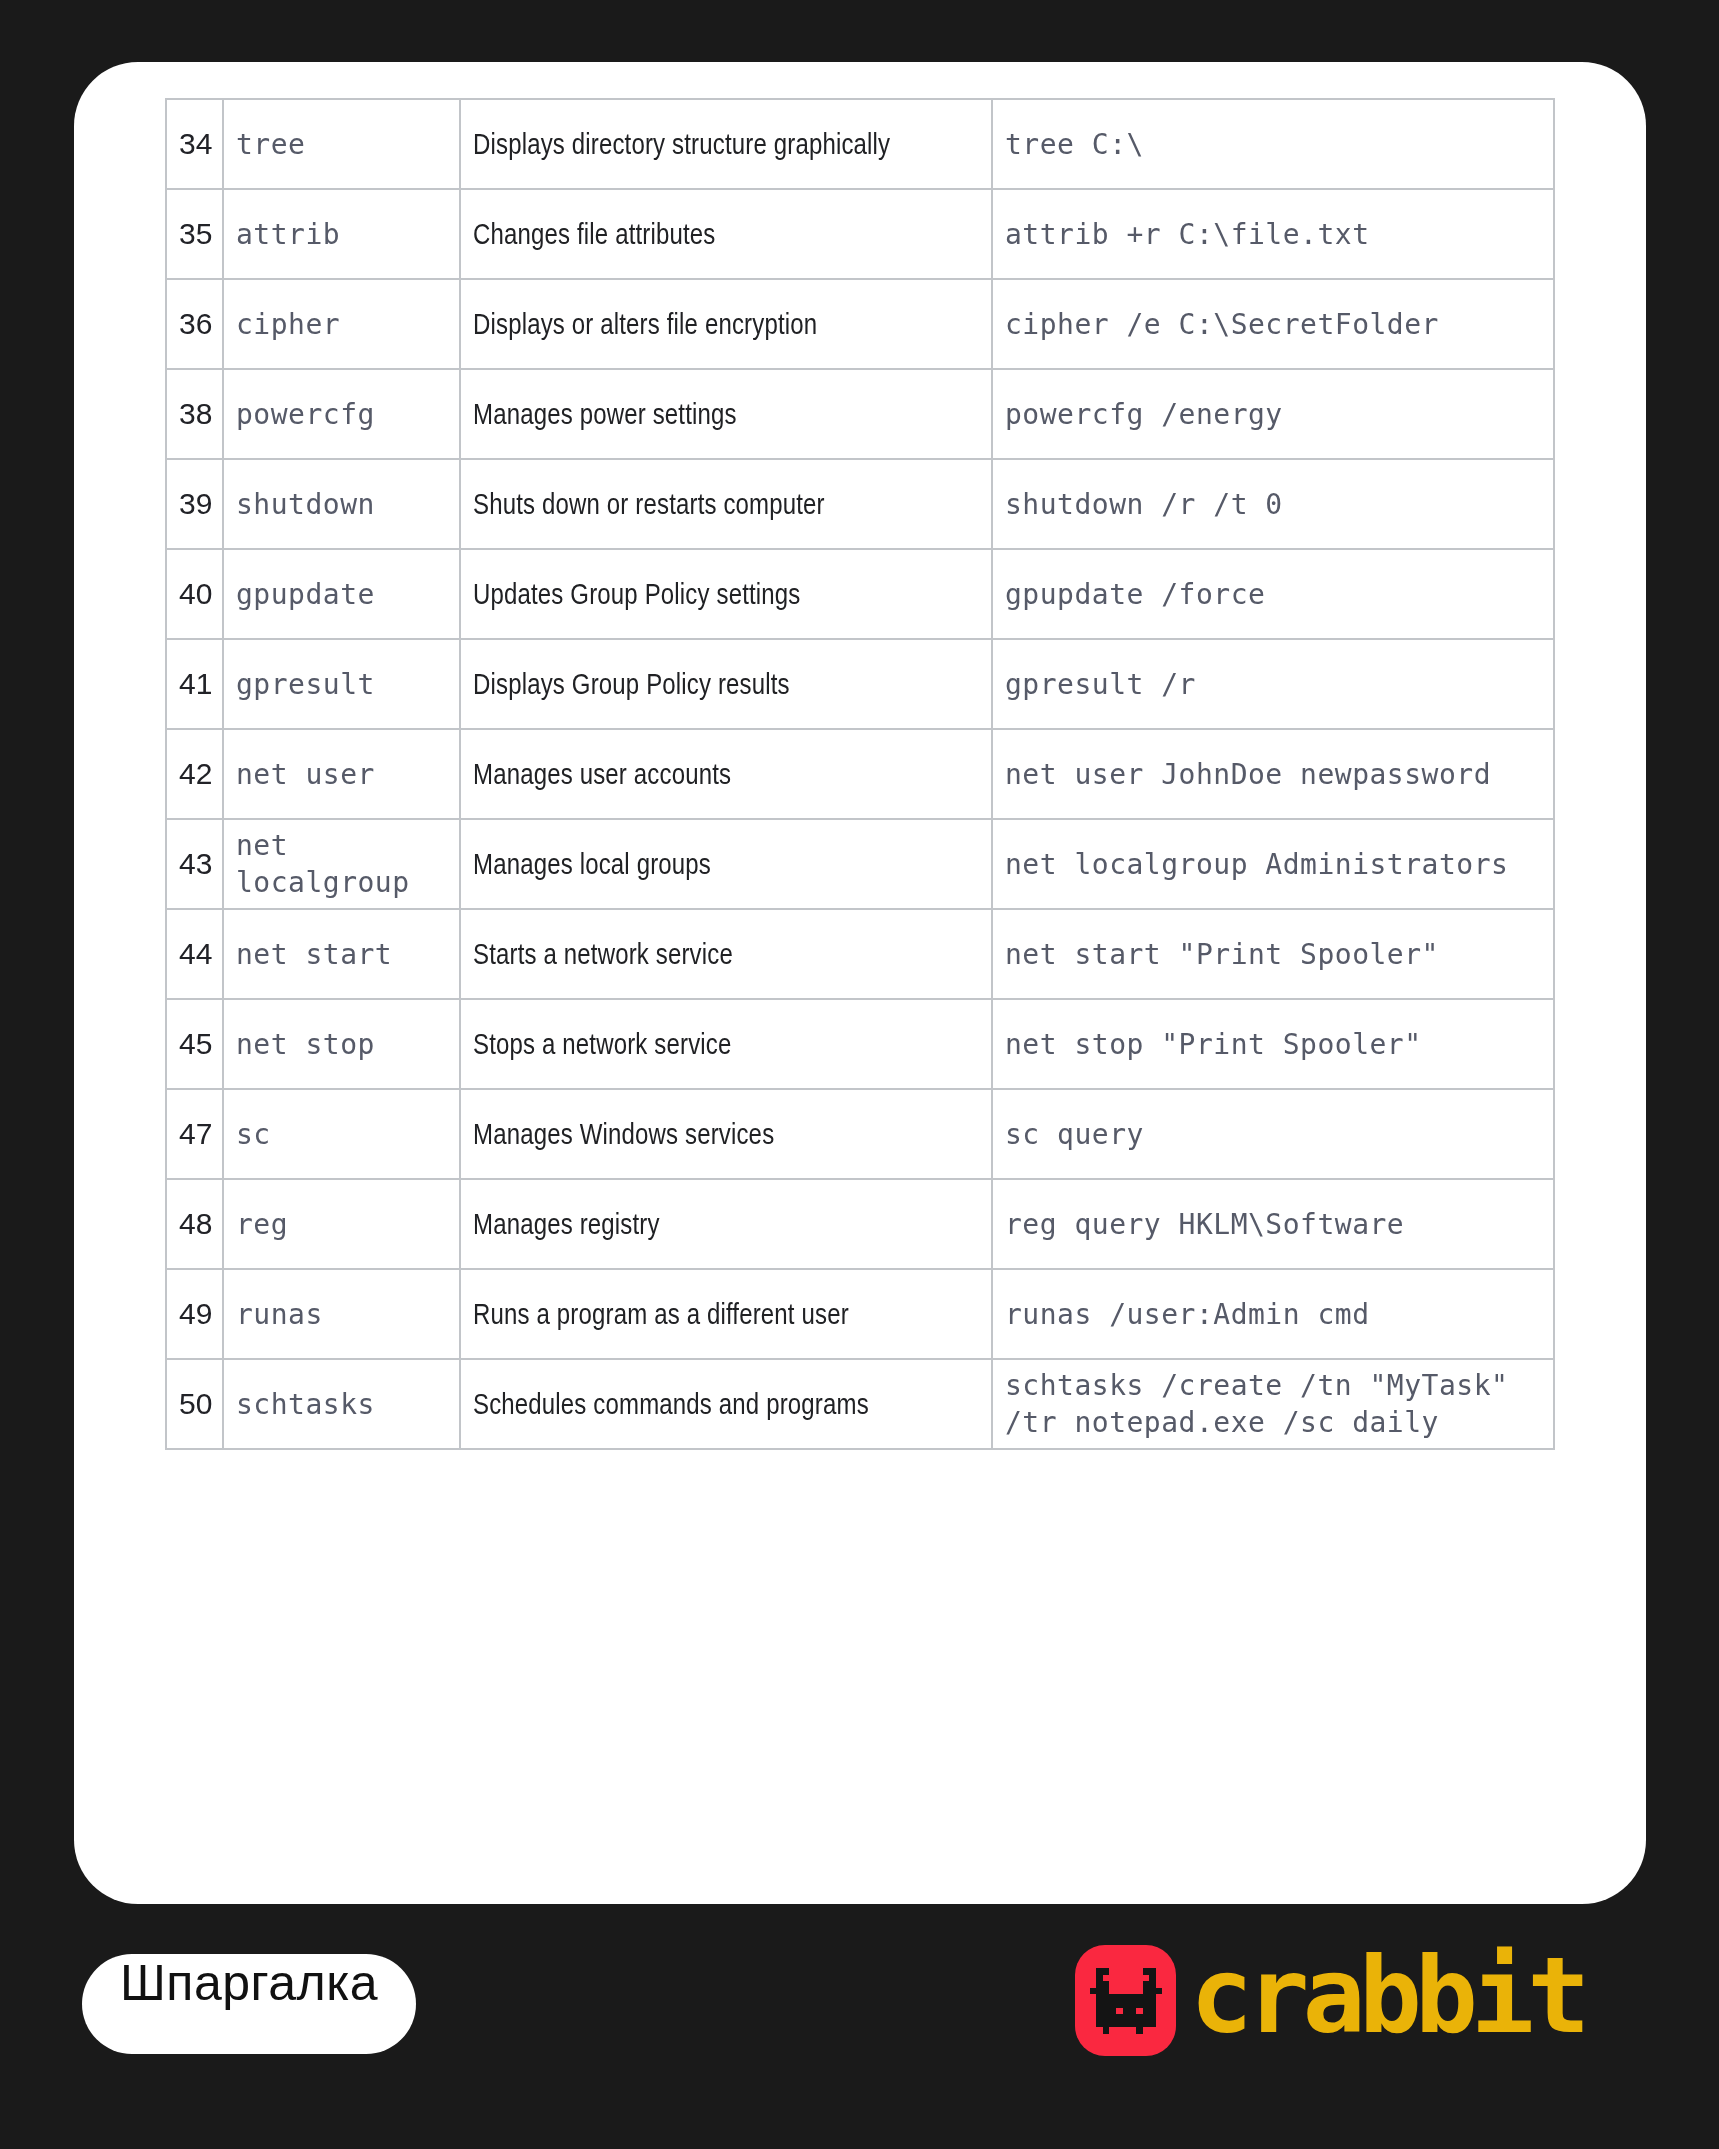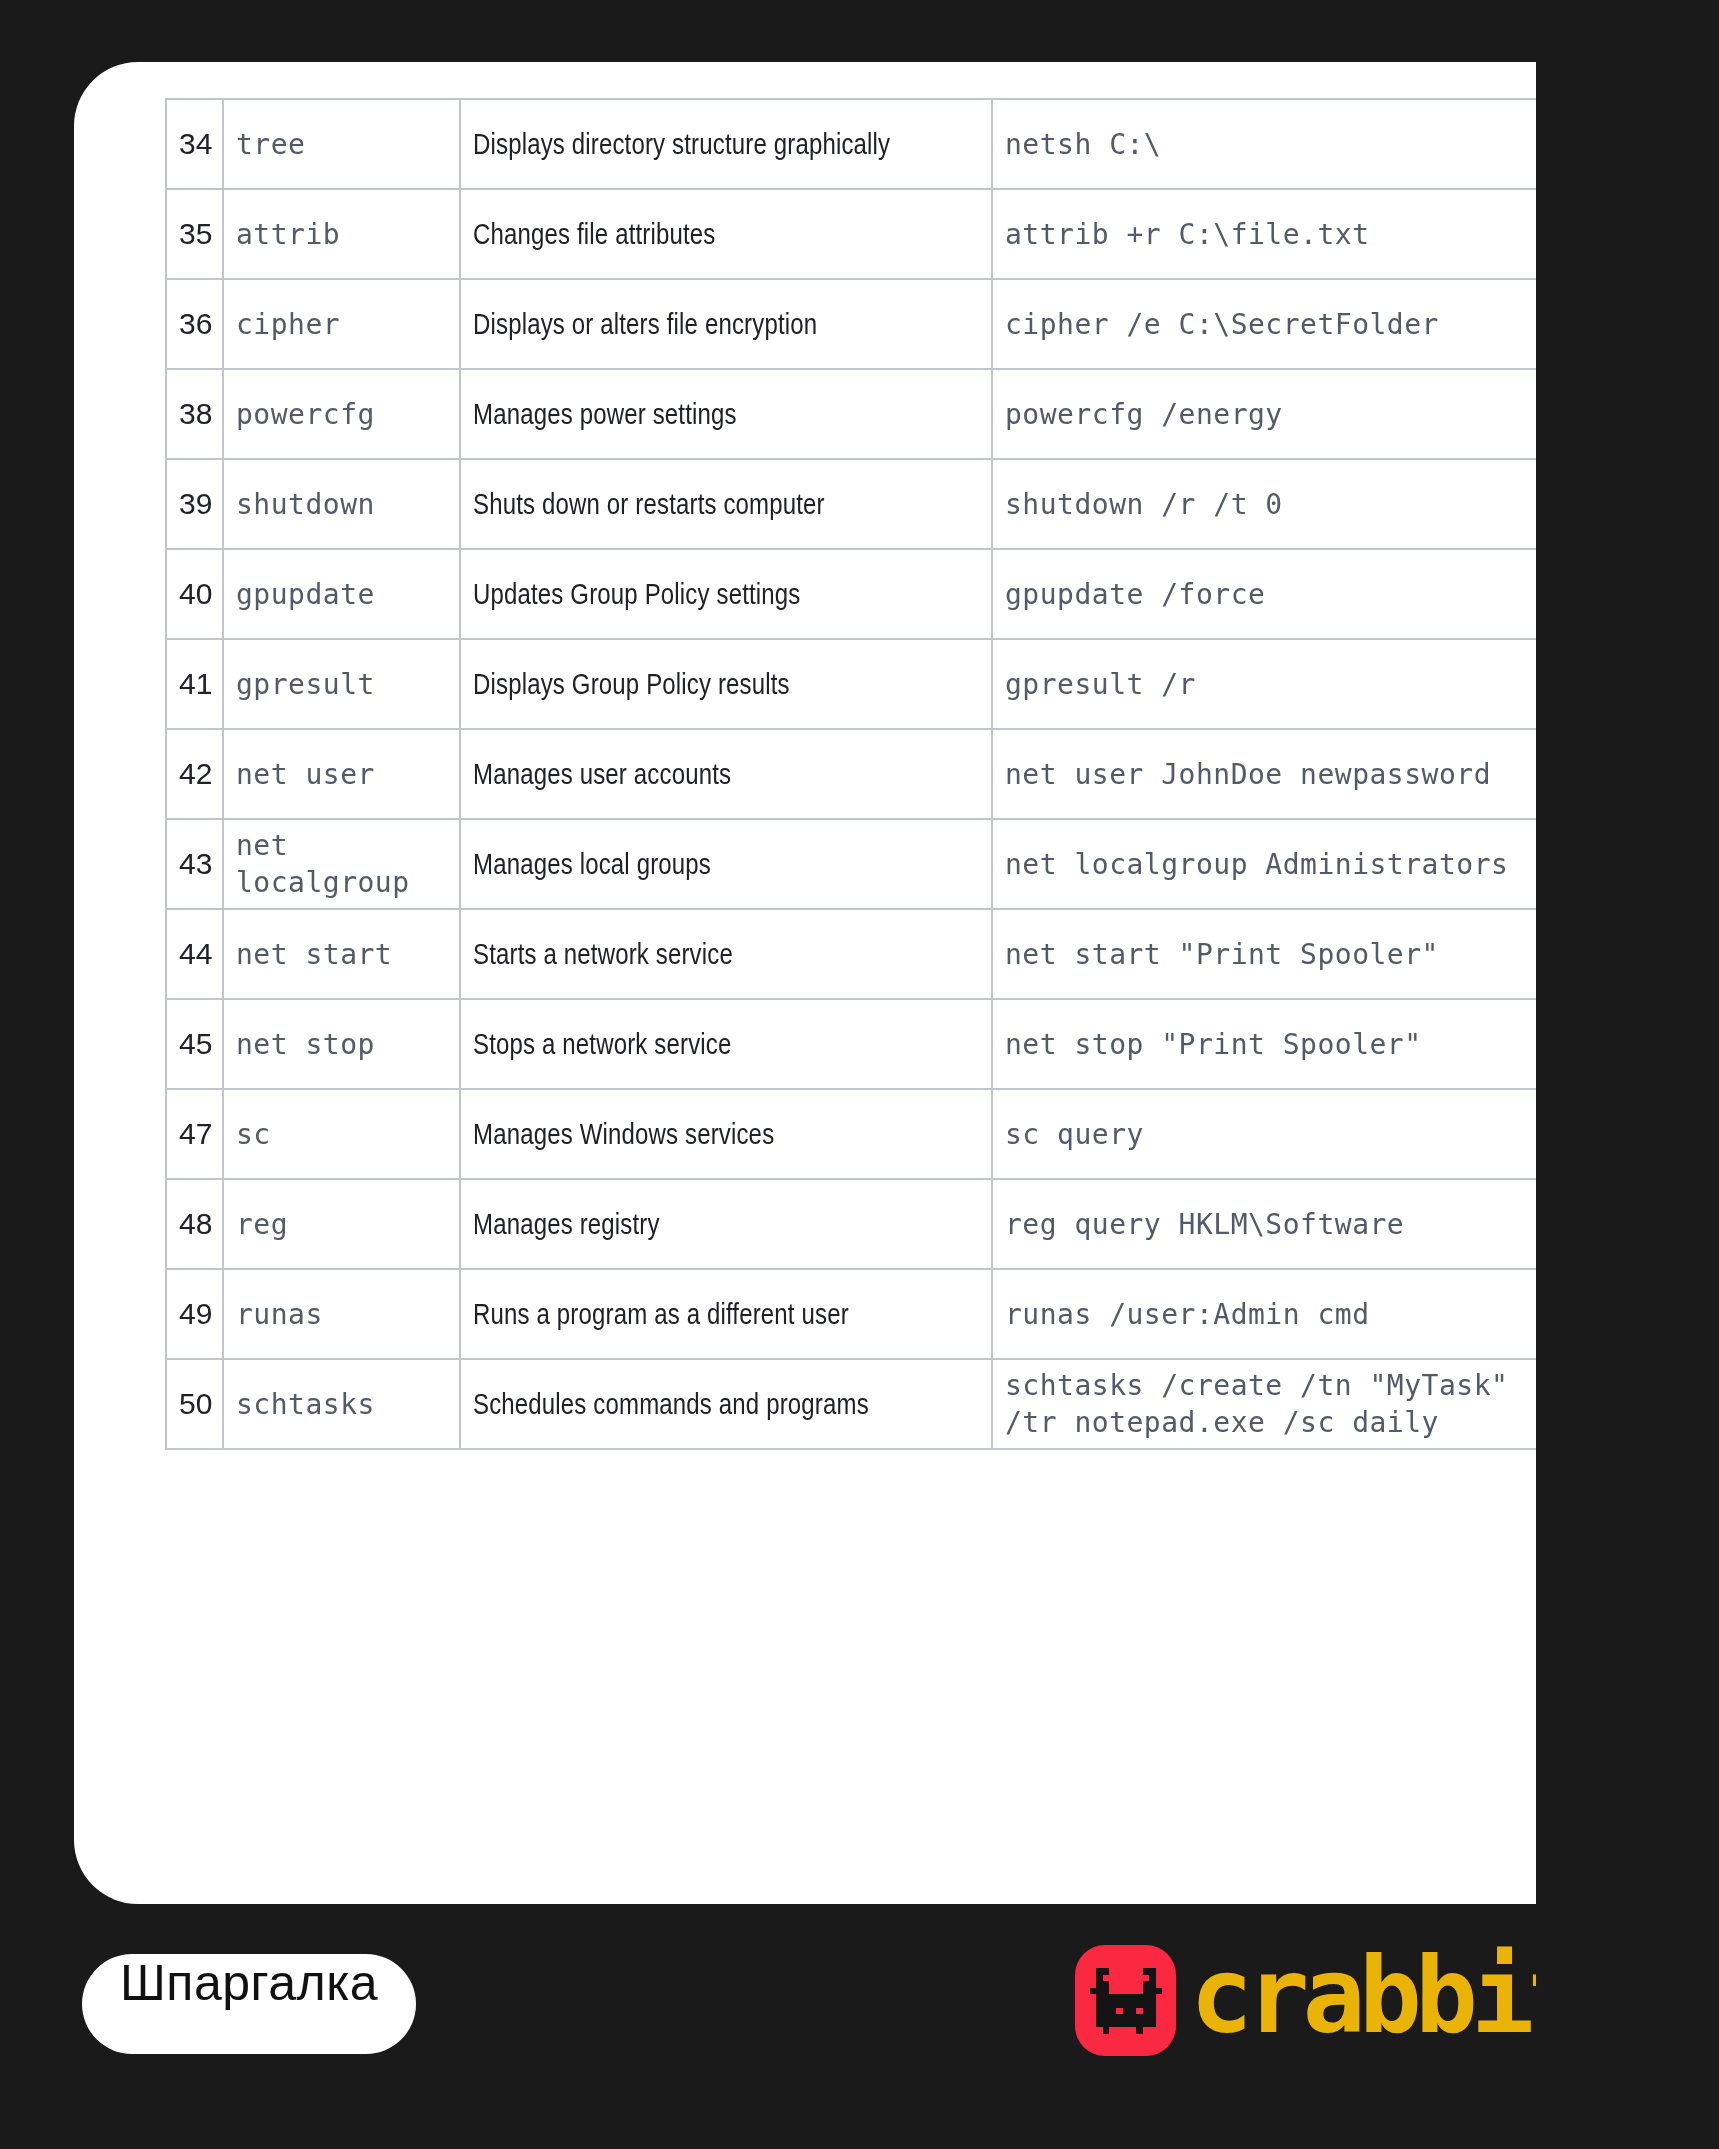--- a/index.html
+++ b/index.html
@@ -1,17 +1,17 @@
 <!DOCTYPE html>
 <html><head>
 <meta charset="utf-8">
 <style>
   html, body { margin: 0; padding: 0; background: #1a1a1a; }
   .canvas {
-    position: relative; width: 1536px; height: 2149px;
+    position: relative; width: 1719px; height: 2149px;
     background: #1a1a1a; overflow: hidden;
     font-family: "Liberation Sans", sans-serif;
   }
   .card {
     position: absolute; left: 74px; top: 62px;
     width: 1572px; height: 1842px;
     background: #ffffff; border-radius: 64px;
   }
   table.cmd {
     position: absolute; left: 91px; top: 36px;
@@ -65,21 +65,21 @@
 
 <div class="canvas">
 
   <div class="card">
     <table class="cmd">
       <tbody>
   <tr>
     <td class="c-num">34</td>
     <td class="c-cmd mono">tree</td>
     <td class="c-desc"><span class="desc-text">Displays directory structure graphically</span></td>
-    <td class="c-ex mono">netsh C:\</td>
+    <td class="c-ex mono">tree C:\</td>
   </tr>
 
   <tr>
     <td class="c-num">35</td>
     <td class="c-cmd mono">attrib</td>
     <td class="c-desc"><span class="desc-text">Changes file attributes</span></td>
     <td class="c-ex mono">attrib +r C:\file.txt</td>
   </tr>
 
   <tr>

